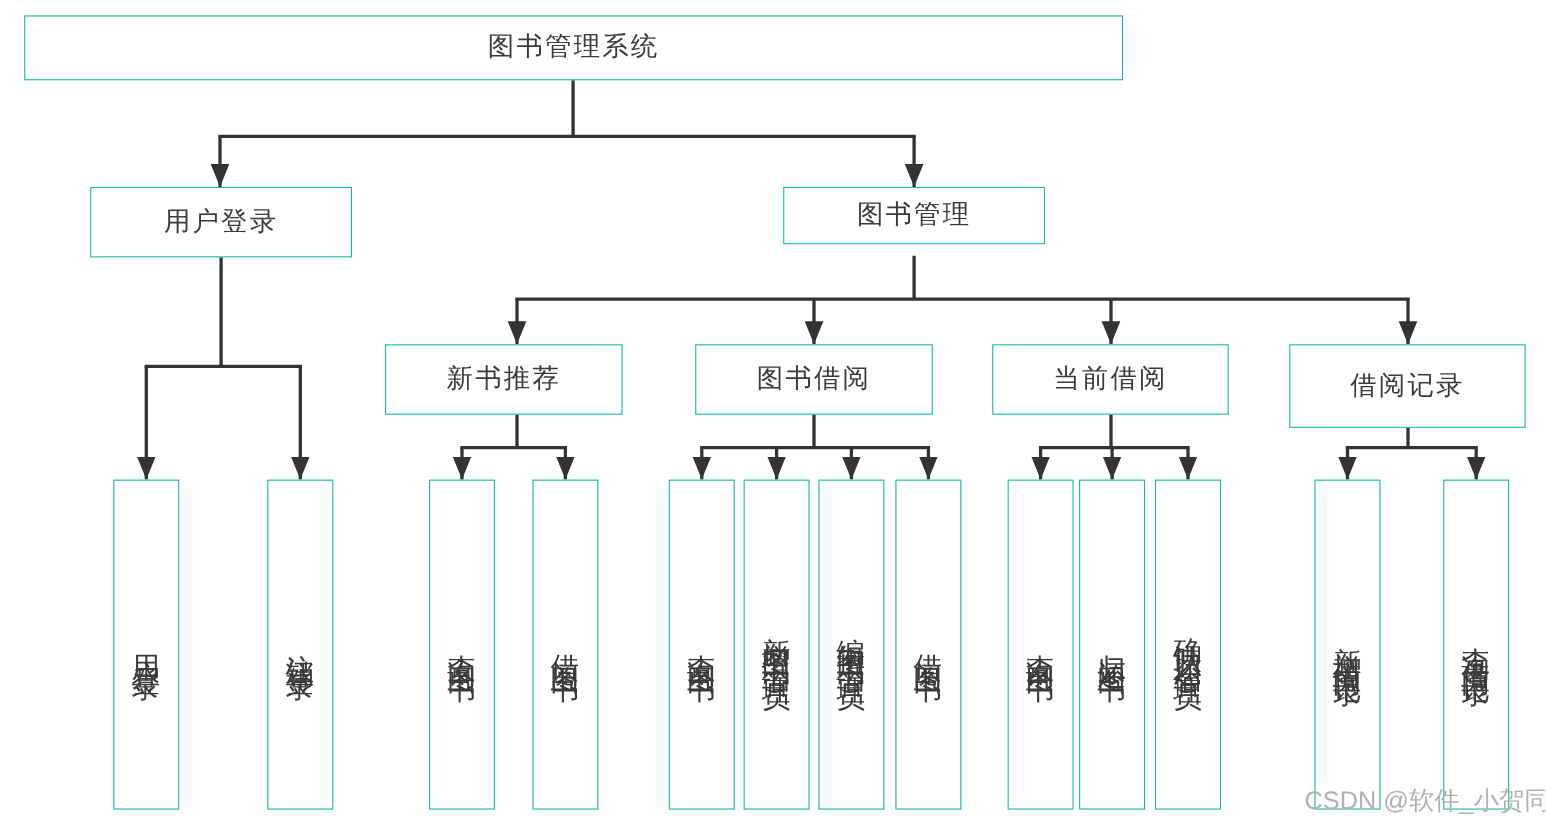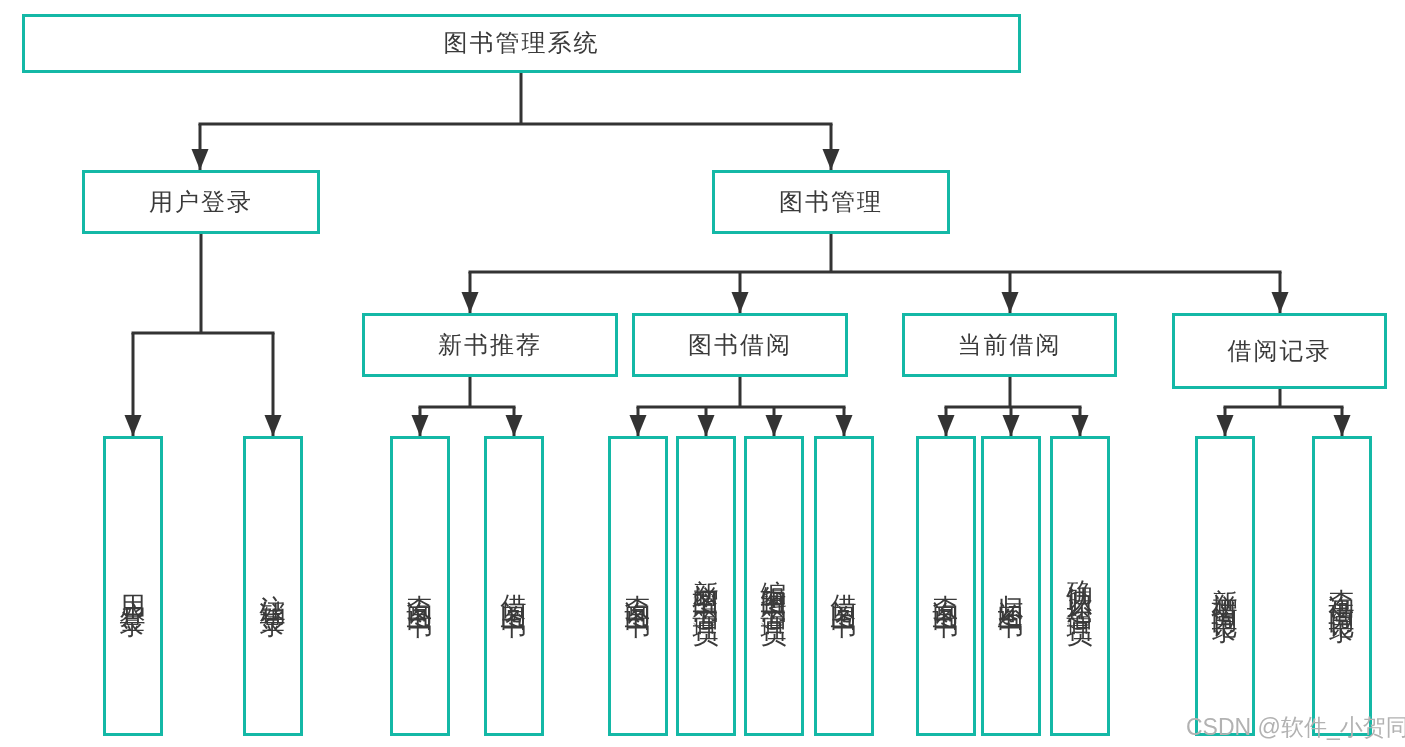--- a/index.html
+++ b/index.html
@@ -19,21 +19,21 @@
     position: absolute;
     left: 0;
     top: 0;
     width: 1405px;
     height: 747px;
     pointer-events: none;
   }
   .node {
     position: absolute;
     box-sizing: border-box;
-    border: 3px solid #14b8a6;
+    border: 1px solid #14b8a6;
     background: #ffffff;
     color: #3a3a3a;
     display: flex;
     align-items: center;
     justify-content: center;
     text-align: center;
     font-size: 24px;
     letter-spacing: 2px;
     line-height: 1.2;
     z-index: 2;
@@ -97,23 +97,23 @@
       <line x1="1011" y1="407" x2="1011" y2="436" marker-end="url(#arrowhead)"></line>
       <line x1="1080" y1="407" x2="1080" y2="436" marker-end="url(#arrowhead)"></line>
       <line x1="1225" y1="407" x2="1225" y2="436" marker-end="url(#arrowhead)"></line>
       <line x1="1342" y1="407" x2="1342" y2="436" marker-end="url(#arrowhead)"></line>
     </g>
   </svg>
 
   <div class="node" style="left:22px; top:14px; width:999px; height:59px;">图书管理系统</div>
 
   <div class="node" style="left:82px; top:170px; width:238px; height:64px;">用户登录</div>
-  <div class="node" style="left:712px; top:170px; width:238px; height:64px;">图书管理</div>
+  <div class="node" style="left:712px; top:170px; width:238px; height:52px;">图书管理</div>
 
-  <div class="node" style="left:362px; top:313px; width:256px; height:64px;">新书推荐</div>
+  <div class="node" style="left:350px; top:313px; width:216px; height:64px;">新书推荐</div>
   <div class="node" style="left:632px; top:313px; width:216px; height:64px;">图书借阅</div>
   <div class="node" style="left:902px; top:313px; width:215px; height:64px;">当前借阅</div>
   <div class="node" style="left:1172px; top:313px; width:215px; height:76px;">借阅记录</div>
 
   <div class="node vertical" style="left:103px; top:436px; width:60px; height:300px;">用户登录</div>
   <div class="node vertical" style="left:243px; top:436px; width:60px; height:300px;">注销登录</div>
 
   <div class="node vertical" style="left:390px; top:436px; width:60px; height:300px;">查询图书</div>
   <div class="node vertical" style="left:484px; top:436px; width:60px; height:300px;">借阅图书</div>
 

